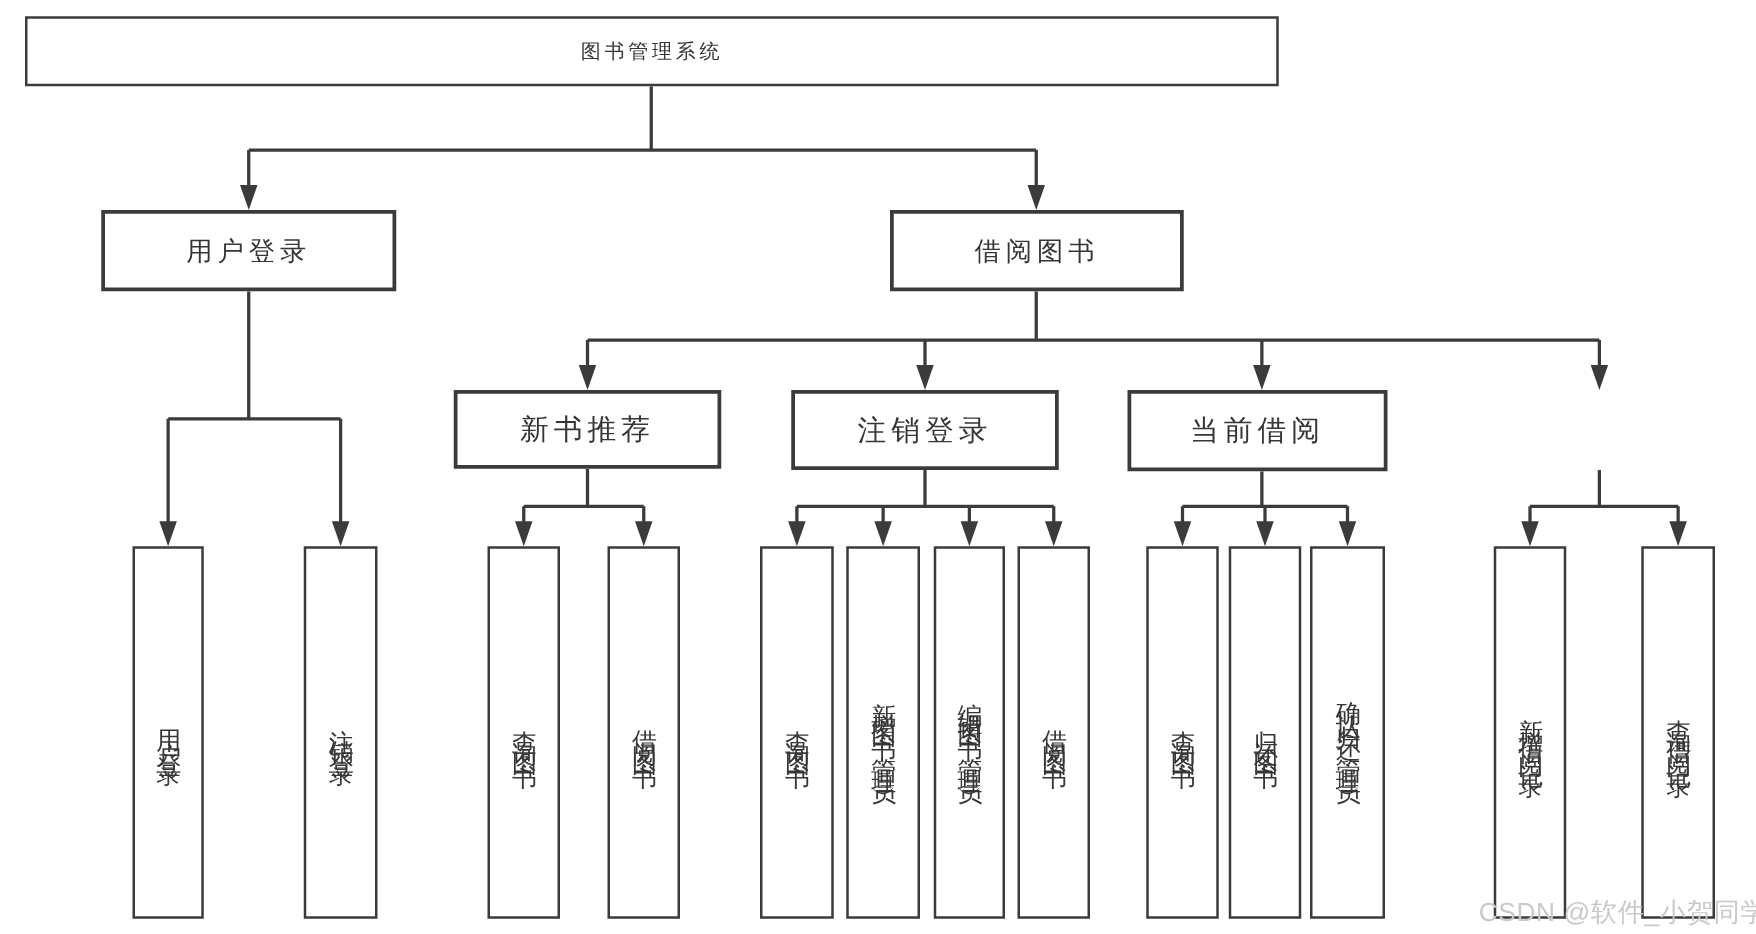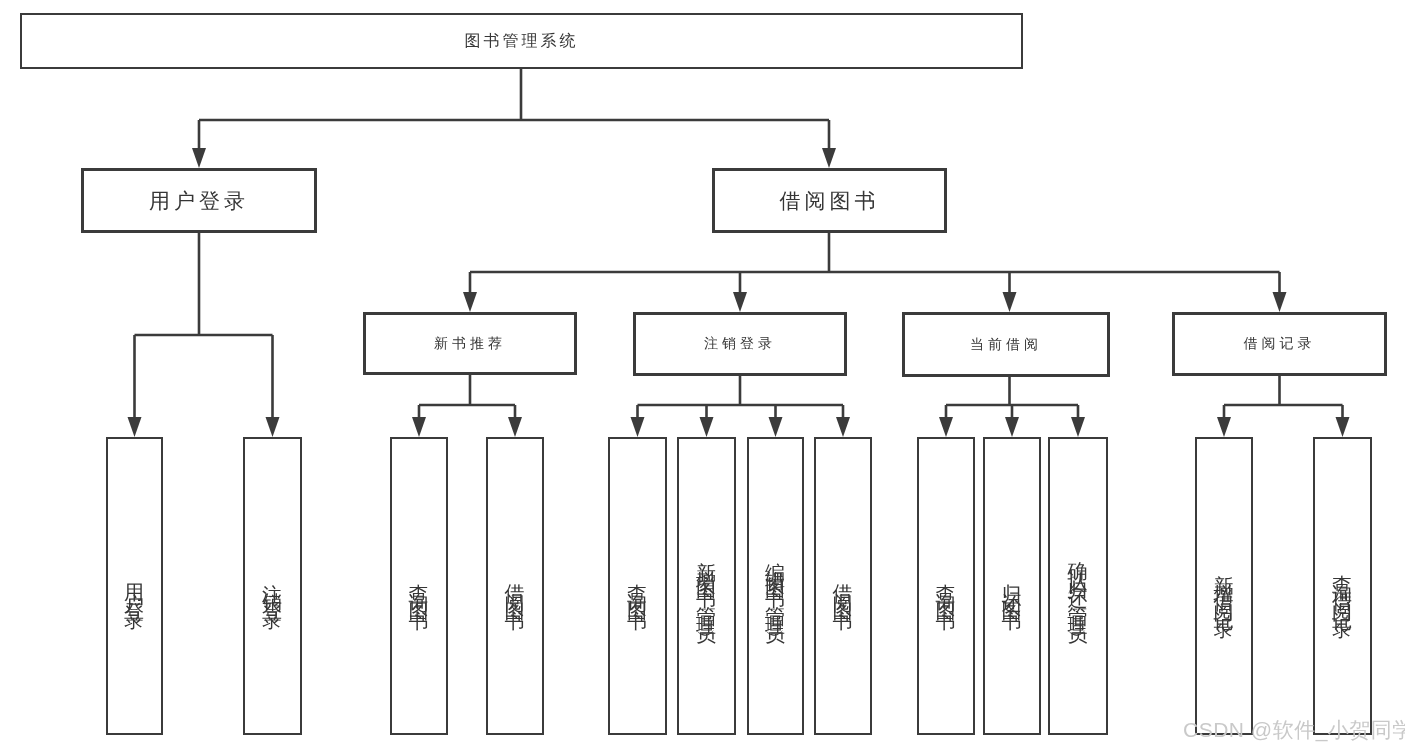--- a/index.html
+++ b/index.html
@@ -21,21 +21,21 @@
     box-sizing: border-box;
     border: 2px solid #3b3b3b;
     background: #ffffff;
     display: flex;
     align-items: center;
     justify-content: center;
     color: #363636;
   }
   .box.root  { font-size: 16px; letter-spacing: 3px; border-width: 2px; }
   .box.lvl2  { font-size: 21px; letter-spacing: 4px; border-width: 3px; }
-  .box.lvl3  { font-size: 14px; letter-spacing: 4px; border-width: 3px; }
+  .box.lvl3  { font-size: 23px; letter-spacing: 4px; border-width: 3px; }
   .box.leaf  { border-width: 2px; }
   .box.leaf .vtext {
     writing-mode: vertical-rl;
     font-size: 20px;
     letter-spacing: 9px;
     line-height: 1.1;
     color: #363636;
   }
   .watermark {
     position: absolute;
@@ -86,21 +86,20 @@
   </svg>
 
   <div class="box root" style="left:20px; top:13px; width:1003px; height:56px;">图书管理系统</div>
 
   <div class="box lvl2" style="left:81px; top:168px; width:236px; height:65px;">用户登录</div>
   <div class="box lvl2" style="left:712px; top:168px; width:235px; height:65px;">借阅图书</div>
 
   <div class="box lvl3" style="left:363px; top:312px; width:214px; height:63px;">新书推荐</div>
   <div class="box lvl3" style="left:633px; top:312px; width:214px; height:64px;">注销登录</div>
   <div class="box lvl3" style="left:902px; top:312px; width:208px; height:65px;">当前借阅</div>
-  <div class="box lvl3" style="left:1172px; top:312px; width:215px; height:64px;">借阅记录</div>
 
   <div class="box leaf" style="left:106px; top:437px; width:57px; height:298px;">
     <span class="vtext">用户登录</span>
   </div>
   <div class="box leaf" style="left:243px; top:437px; width:59px; height:298px;">
     <span class="vtext">注销登录</span>
   </div>
 
   <div class="box leaf" style="left:390px; top:437px; width:58px; height:298px;">
     <span class="vtext">查询图书</span>

